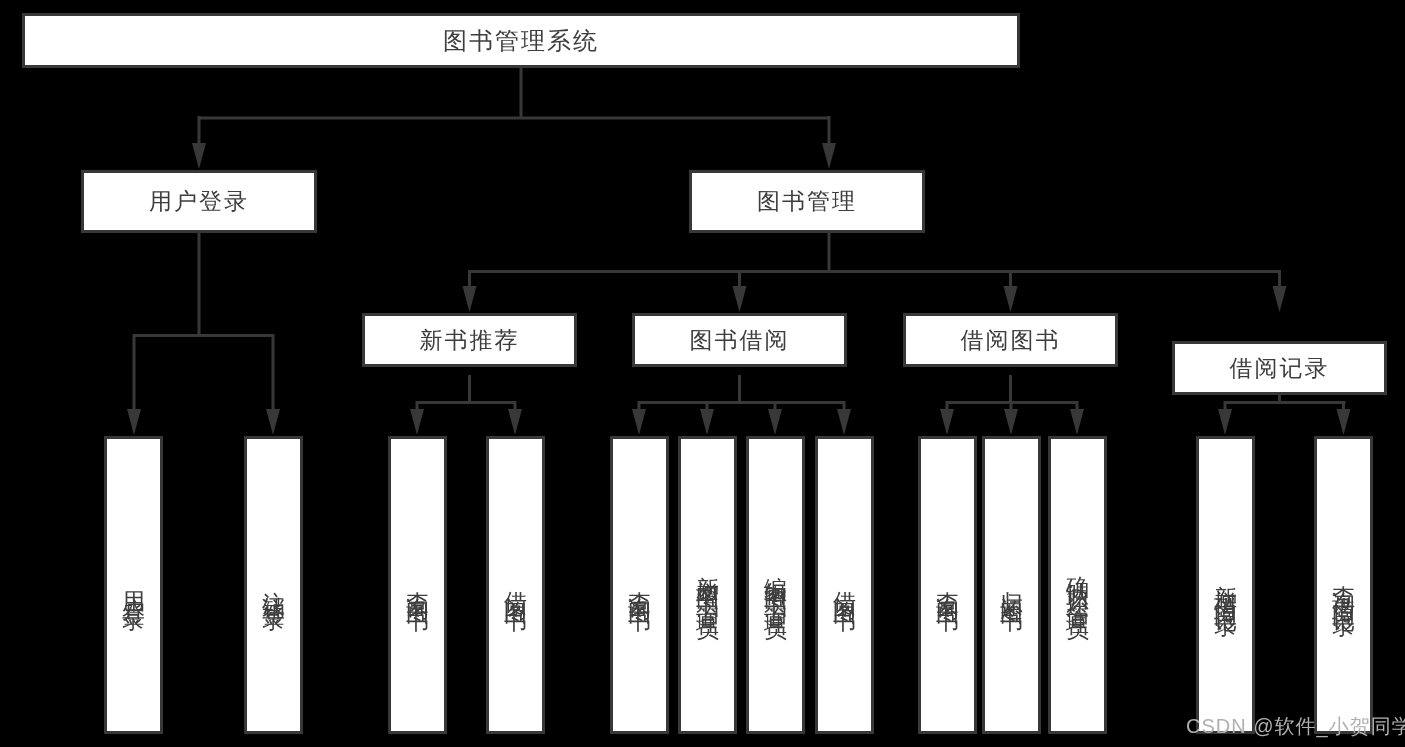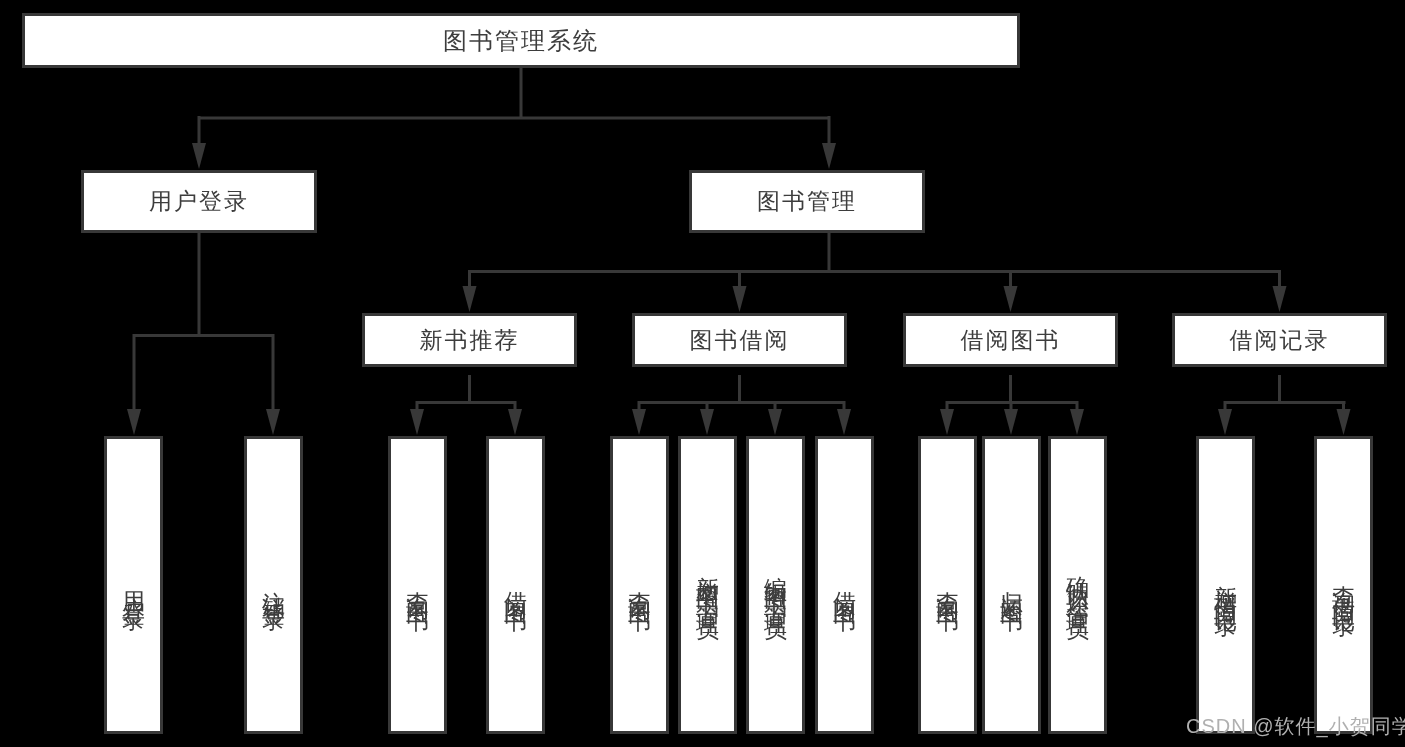--- a/index.html
+++ b/index.html
@@ -135,21 +135,21 @@
   </svg>
 
   <div class="node root">图书管理系统</div>
 
   <div class="node lvl2" style="left:81px;">用户登录</div>
   <div class="node lvl2" style="left:689px;">图书管理</div>
 
   <div class="node lvl3" style="left:362px;">新书推荐</div>
   <div class="node lvl3" style="left:632px;">图书借阅</div>
   <div class="node lvl3" style="left:903px;">借阅图书</div>
-  <div class="node lvl3" style="left:1172px;">借阅记录</div>
+  <div class="node lvl3" style="left:1172px;margin-top:28px;">借阅记录</div>
 
   <div class="leaf" style="left:104px;">用户登录</div>
   <div class="leaf" style="left:244px;">注销登录</div>
 
   <div class="leaf" style="left:388px;">查询图书</div>
   <div class="leaf" style="left:486px;">借阅图书</div>
 
   <div class="leaf" style="left:610px;">查询图书</div>
   <div class="leaf" style="left:678px;">新增图书（管理员）</div>
   <div class="leaf" style="left:746px;">编辑图书（管理员）</div>

